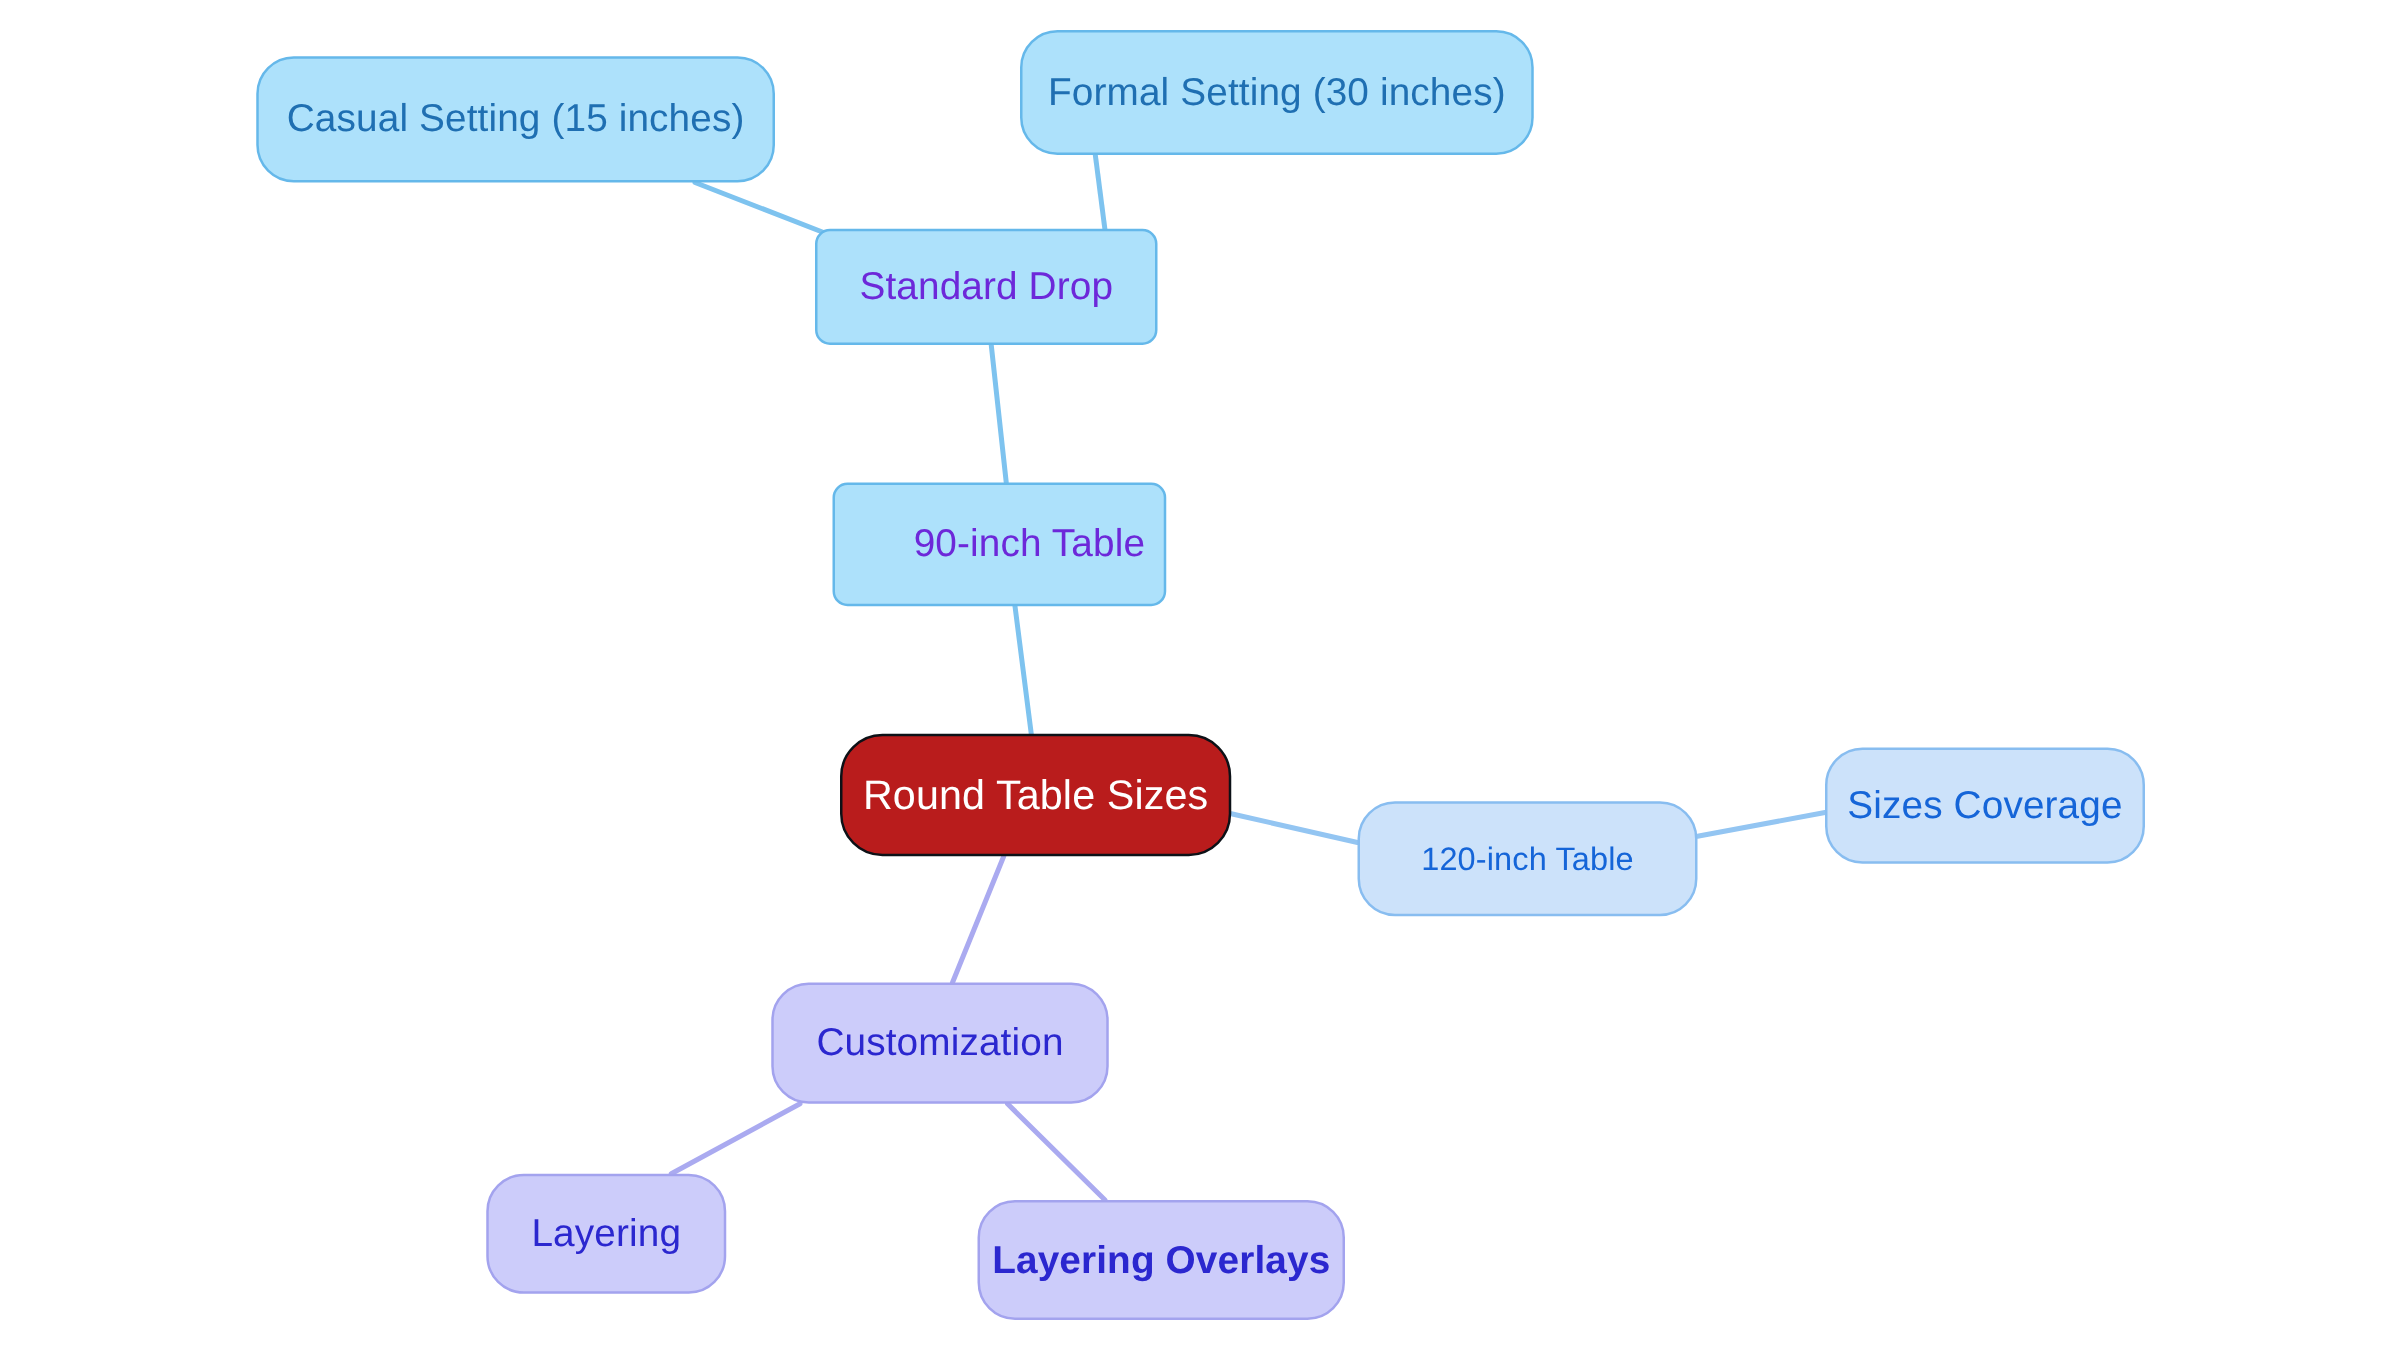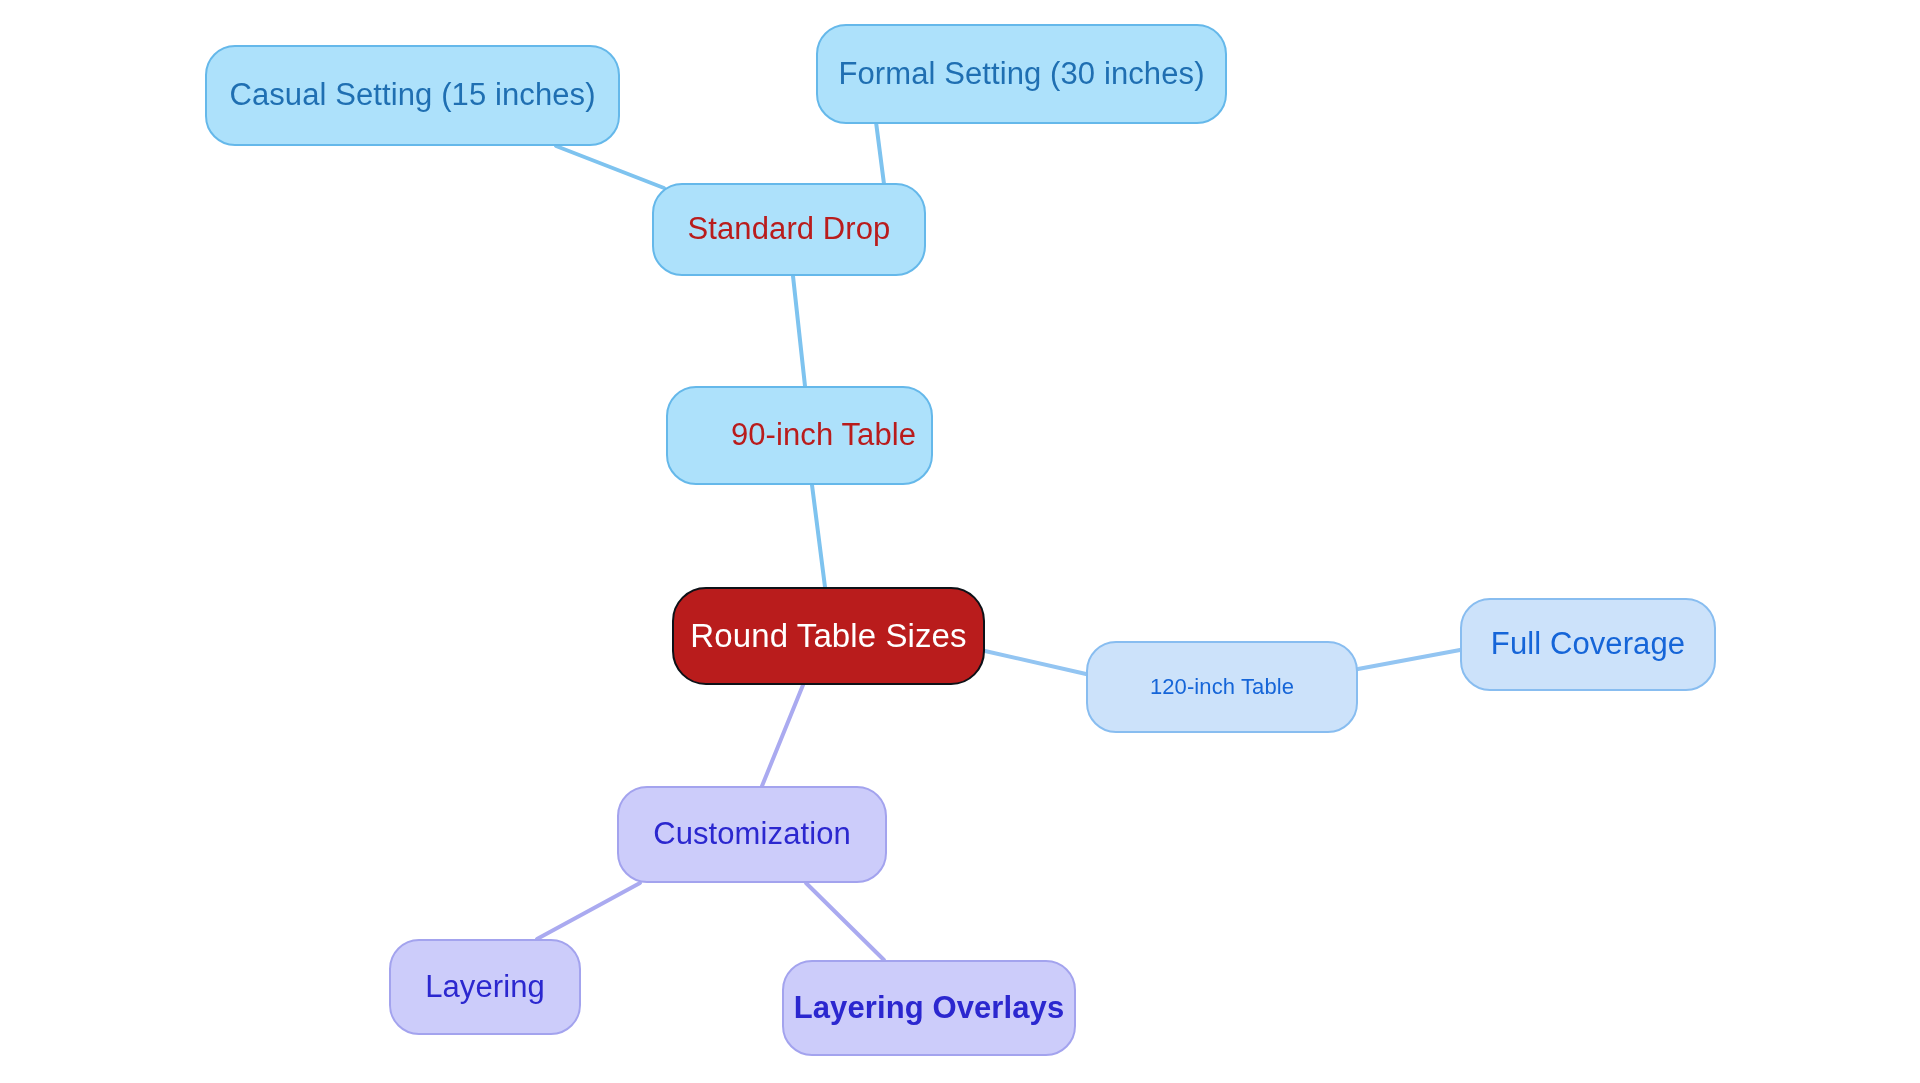--- a/index.html
+++ b/index.html
@@ -45,37 +45,37 @@
   .node.root {
     background: #b91c1c;
     border-color: #0d1117;
     color: #ffffff;
     border-radius: 34px;
     font-size: 33px;
   }
   .node.branch-blue {
     background: #ade1fb;
     border-color: #65b8ea;
-    color: #b91c1c;
-    border-radius: 30px;
+    color: #6d28d9;
+    border-radius: 12px;
     font-size: 31px;
   }
   .node.leaf-blue {
     background: #ade1fb;
     border-color: #65b8ea;
     color: #1f6fb2;
     border-radius: 30px;
     font-size: 31px;
   }
   .node.branch-lightblue {
     background: #cce2fa;
     border-color: #88bdf0;
     color: #1565d8;
     border-radius: 30px;
-    font-size: 22px;
+    font-size: 26px;
   }
   .node.leaf-lightblue {
     background: #cce2fa;
     border-color: #88bdf0;
     color: #1565d8;
     border-radius: 30px;
     font-size: 31px;
   }
   .node.branch-purple {
     background: #ccccfa;
@@ -122,21 +122,21 @@
       <div class="node leaf-blue" style="left: 205px; top: 45px; width: 415px; height: 101px;">
         <span class="node-label">Casual Setting (15 inches)</span>
       </div>
       <div class="node leaf-blue" style="left: 816px; top: 24px; width: 411px; height: 100px;">
         <span class="node-label">Formal Setting (30 inches)</span>
       </div>
       <div class="node branch-lightblue" style="left: 1086px; top: 641px; width: 272px; height: 92px;">
         <span class="node-label">120-inch Table</span>
       </div>
       <div class="node leaf-lightblue" style="left: 1460px; top: 598px; width: 256px; height: 93px;">
-        <span class="node-label">Full Coverage</span>
+        <span class="node-label">Sizes Coverage</span>
       </div>
       <div class="node branch-purple" style="left: 617px; top: 786px; width: 270px; height: 97px;">
         <span class="node-label">Customization</span>
       </div>
       <div class="node leaf-purple" style="left: 389px; top: 939px; width: 192px; height: 96px;">
         <span class="node-label">Layering</span>
       </div>
       <div class="node leaf-purple" style="left: 782px; top: 960px; width: 294px; height: 96px; font-weight: bold;">
         <span class="node-label">Layering Overlays</span>
       </div>

